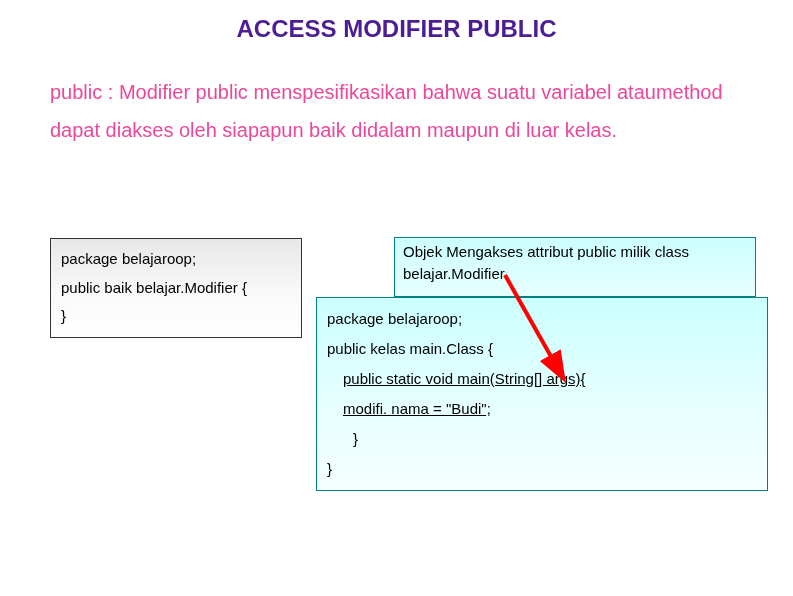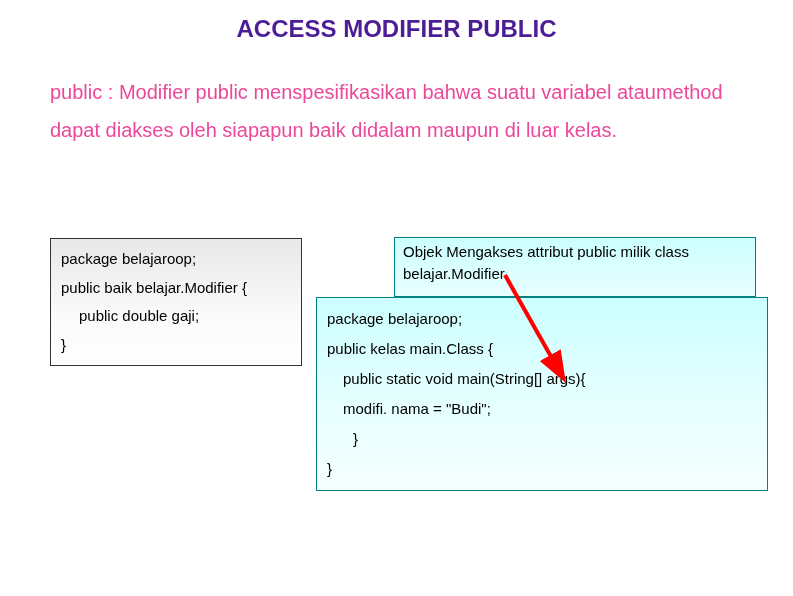--- a/index.html
+++ b/index.html
@@ -60,40 +60,39 @@
     top: 297px;
     width: 452px;
     background: linear-gradient(to bottom, #ccffff, #e8ffff 60%, #f5ffff);
     border: 1px solid #008080;
     font-size: 15px;
     line-height: 2.0;
     padding: 6px 10px 6px 10px;
     box-sizing: border-box;
   }
   .code-box2 .m1 { margin-left: 0; }
-  .code-box2 .m2 { margin-left: 16px; }
+  .code-box2 .m2 { margin-left: 16px; text-decoration: underline; }
   .code-box2 .m3 { margin-left: 26px; }
   .arrow-svg {
     position: absolute;
     left: 0;
     top: 0;
     pointer-events: none;
   }
 </style>
 </head>
 <body>
 
 <div class="title">ACCESS MODIFIER PUBLIC</div>
 
 <div class="desc">public : Modifier public menspesifikasikan bahwa suatu variabel ataumethod dapat diakses oleh siapapun baik didalam maupun di luar kelas.</div>
 
 <div class="code-box1">
   <div class="m1">package belajaroop;</div>
   <div class="m1">public baik belajar.Modifier {</div>
-  <div class="m2">public double gaji;</div>
   <div class="m1">}</div>
 </div>
 
 <div class="callout">Objek Mengakses attribut public milik class belajar.Modifier</div>
 
 <div class="code-box2">
   <div class="m1">package belajaroop;</div>
   <div class="m1">public kelas main.Class {</div>
   <div class="m2">public static void main(String[] args){</div>
   <div class="m2">modifi. nama = "Budi";</div>

